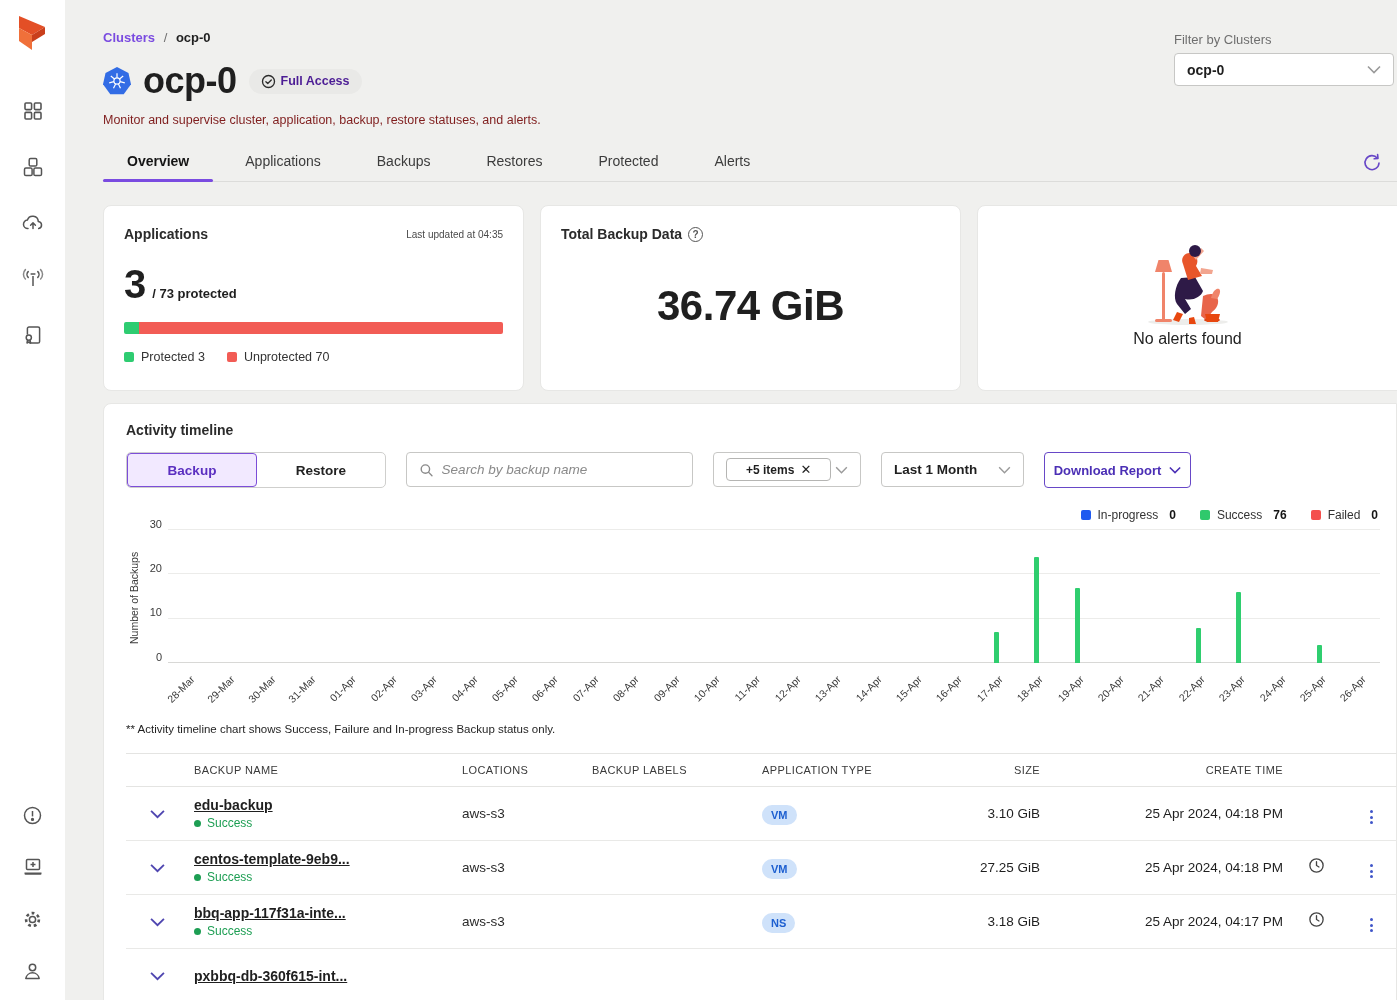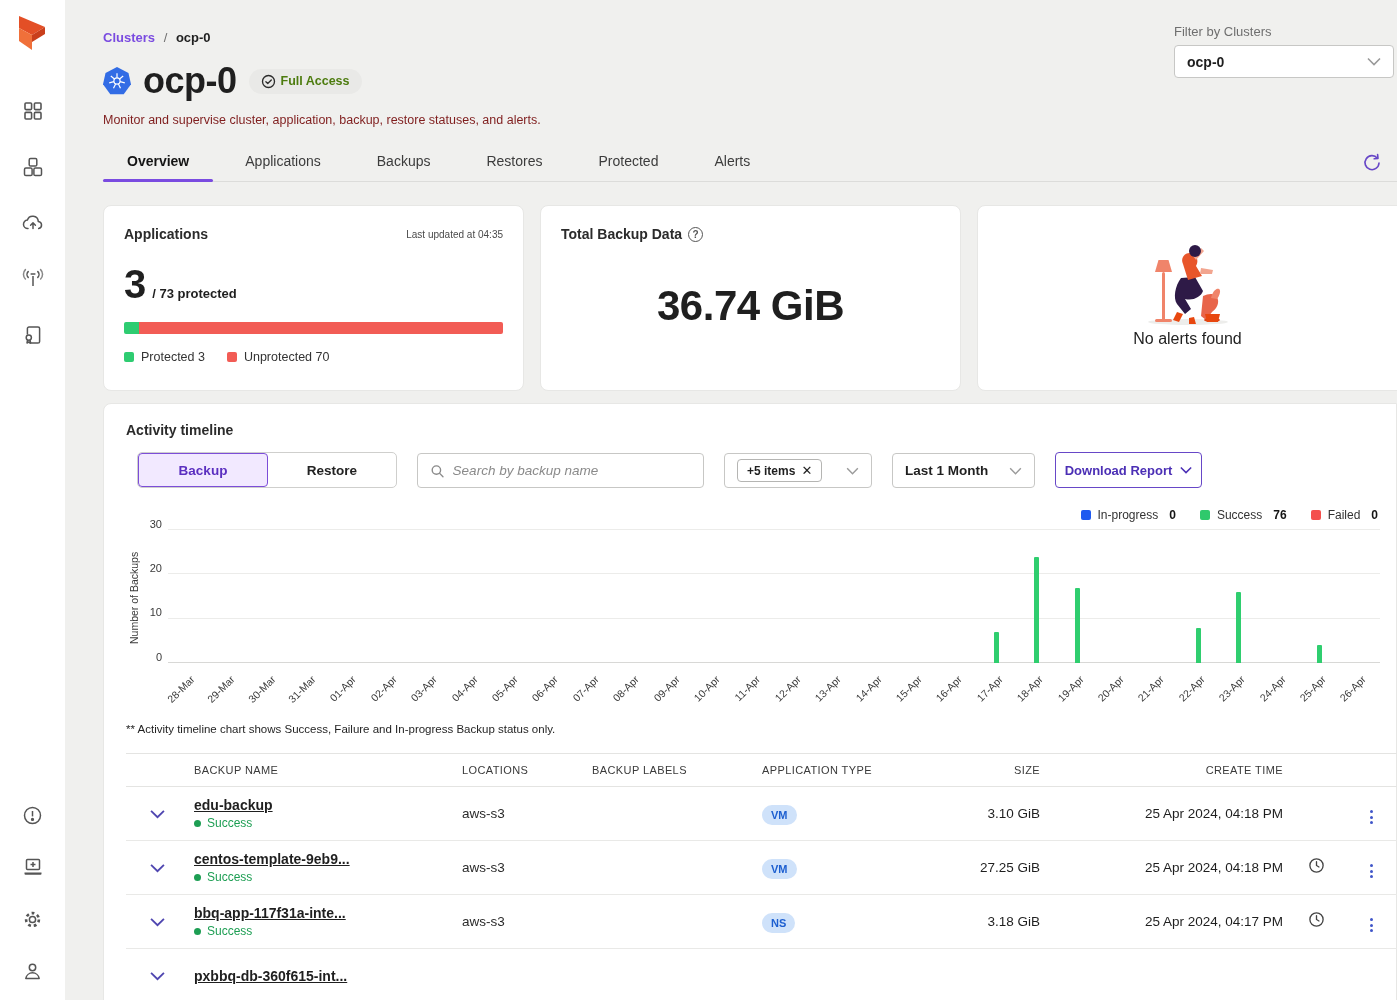--- a/index.html
+++ b/index.html
@@ -21,24 +21,24 @@
   .breadcrumb .crumb-root { color:#7a4be0; font-weight:bold; cursor:pointer; }
   .breadcrumb .crumb-sep { color:#6f6f6f; margin:0 5px; }
   .breadcrumb .crumb-cur { color:#1f1f1f; font-weight:bold; }
 
   .title-row { display:flex; align-items:center; gap:12px; margin-bottom:10px; height:44px; }
   .k8s-icon { width:28px; height:28px; background:#326ce5;
     clip-path:polygon(50% 0%, 91% 21%, 100% 62%, 74% 97%, 26% 97%, 0% 62%, 9% 21%);
     display:flex; align-items:center; justify-content:center; }
   .page-title { font-size:36px; font-weight:bold; letter-spacing:-0.5px; }
   .access-badge { background:#e9e9e7; border-radius:999px; padding:5px 12px; font-size:12.5px;
-    font-weight:bold; color:#4d7c0f; display:flex; align-items:center; gap:5px; }
+    font-weight:bold; color:#4c1d95; display:flex; align-items:center; gap:5px; }
   .page-desc { font-size:12.5px; color:#7f1d1d; margin-bottom:16px; }
 
-  .filter-block { position:absolute; top:24px; right:4px; width:220px; }
+  .filter-block { position:absolute; top:32px; right:4px; width:220px; }
   .filter-label { font-size:13px; color:#6f6f6f; margin-bottom:6px; }
   .filter-select { background:#fff; border:1px solid #c7c7c5; border-radius:4px; height:33px;
     display:flex; align-items:center; justify-content:space-between; padding:0 12px; cursor:pointer; }
   .filter-select .val { font-size:14px; font-weight:bold; }
 
   .tabs-row { display:flex; gap:8px; border-bottom:1px solid #dcdcda; position:relative; }
   .tab { padding:10px 24px 12px; font-size:14px; color:#3c3c3c; cursor:pointer; position:relative; }
   .tab.active { font-weight:bold; color:#141414; }
   .tab.active::after { content:""; position:absolute; left:0; right:0; bottom:-1px; height:3px;
     background:#7a4be0; border-radius:2px; }
@@ -65,36 +65,36 @@
   .help-circle { width:15px; height:15px; border:1.2px solid #555; border-radius:50%; color:#555;
     font-size:10px; display:inline-flex; align-items:center; justify-content:center; font-weight:bold; }
   .backup-total-value { font-size:42px; font-weight:bold; text-align:center; margin-top:40px; letter-spacing:-0.5px; }
   .alerts-empty { display:flex; flex-direction:column; align-items:center; margin-top:8px; }
   .alerts-empty-text { font-size:16px; color:#1f1f1f; margin-top:4px; }
 
   
   .activity-panel { background:#fff; border:1px solid #e7e7e5; border-radius:8px 0 0 0; margin-top:12px;
     width:1294px; min-height:600px; padding:18px 0 0 22px; }
   .activity-title { font-size:14px; font-weight:bold; color:#2b2b2b; margin-bottom:14px; }
-  .controls-row { display:flex; align-items:flex-end; gap:20px;margin-left:11px; }
+  .controls-row { display:flex; align-items:flex-start; gap:20px; }
   .toggle-group { display:flex; border:1px solid #cfcfcd; border-radius:5px; width:260px; height:36px; background:#fff; }
   .toggle-opt { flex:1; display:flex; align-items:center; justify-content:center; font-size:13.5px;
     font-weight:bold; cursor:pointer; color:#222; border-radius:4px; }
   .toggle-opt.active { background:#f2e9ff; border:1.5px solid #7c4dd8; color:#5b2fc0; }
   .search-box { display:flex; align-items:center; gap:8px; border:1px solid #c7c7c5; border-radius:4px;
     width:287px; height:35px; padding:0 12px; background:#fff; }
   .search-box input { border:none; outline:none; font-size:13.5px; font-style:italic; color:#555;
     width:100%; font-family:"Liberation Sans","DejaVu Sans",sans-serif; background:transparent; }
   .search-box input::placeholder { color:#8a8a8a; }
   .select-box { border:1px solid #c7c7c5; border-radius:4px; height:35px; background:#fff;
     display:flex; align-items:center; justify-content:space-between; padding:0 12px; cursor:pointer; }
   .select-items { width:148px; }
   .select-period { width:143px; font-size:13.5px; font-weight:bold; }
   .chip { border:1px solid #b5b5b3; border-radius:4px; font-size:12px; font-weight:bold;
-    padding:3px 9px; display:flex; align-items:center; gap:6px; }
+    padding:3px 19px; display:flex; align-items:center; gap:6px; }
   .chip .x { font-size:13px; cursor:pointer; }
   .download-btn { border:1.5px solid #6747c7; border-radius:4px; height:36px; width:147px;
     display:flex; align-items:center; justify-content:center; gap:8px; color:#4b2fb5;
     font-size:13px; font-weight:bold; background:#fff; cursor:pointer; }
 
   
   .chart-legend { display:flex; justify-content:flex-end; gap:24px; font-size:12px; color:#333;
     margin:20px 18px 8px 0; }
   .chart-legend b { margin-left:4px; color:#141414; }
   .chart-wrap { display:flex; margin-right:16px; }

